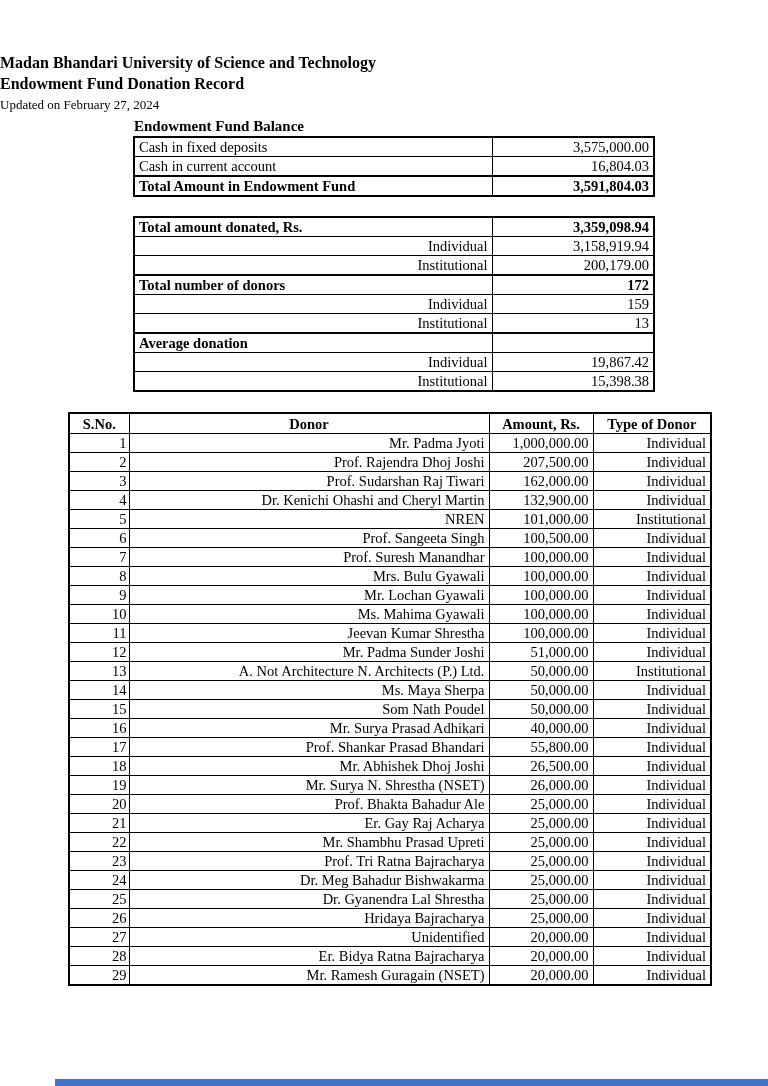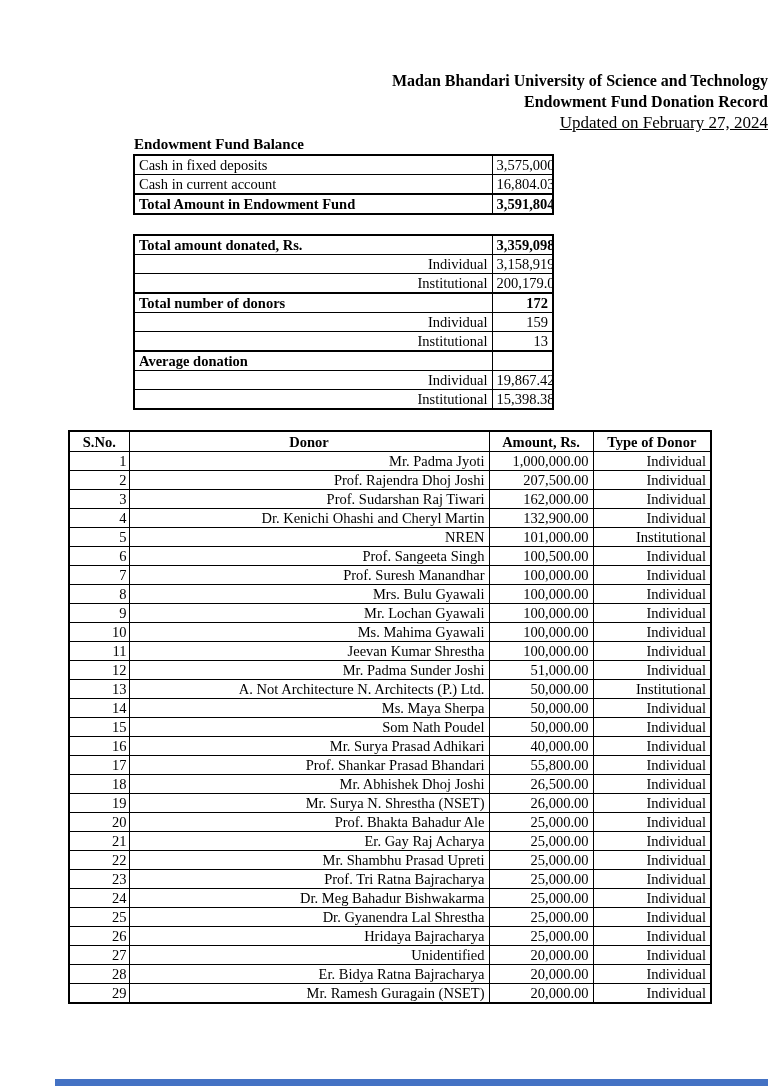--- a/index.html
+++ b/index.html
@@ -1,32 +1,32 @@
 <!DOCTYPE html>
 <html><head>
 <meta charset="utf-8">
 <style>
   html,body{margin:0;padding:0;}
   body{
     width:768px;height:1086px;background:#ffffff;color:#000;
     font-family:"Liberation Serif", serif;position:relative;overflow:hidden;
   }
-  .doc-header{padding-top:70px;text-align:right;line-height:21px;}
+  .doc-header{padding-top:52px;text-align:left;line-height:21px;}
   .t1{font-weight:bold;font-size:16px;}
-  .t2{font-size:17px;text-decoration:underline;}
+  .t2{font-size:13px;}
 
   .balance-heading{margin:3px 0 1px 134px;font-weight:bold;font-size:15px;}
 
   table{border-collapse:collapse;table-layout:fixed;}
   .tbl{font-size:14.5px;border:2px solid #000;}
   .tbl td,.tbl th{
     border:1px solid #000;padding:0 4px;height:18px;line-height:18px;
     overflow:hidden;white-space:nowrap;
   }
-  .balance,.summary{margin-left:133px;width:421px;border-radius:18px;}
+  .balance,.summary{margin-left:133px;width:522px;border-radius:18px;}
   .summary{margin-top:19px;}
   .donors{margin-left:68px;width:644px;margin-top:20px;}
 
   td.val{text-align:right;}
   td.ra{text-align:right;}
   .b{font-weight:bold;}
   tr.section>td{border-top:2px solid #000;}
 
   .donors th{font-weight:bold;text-align:center;height:19px;}
   td.sno{text-align:right;padding-right:2px;}

